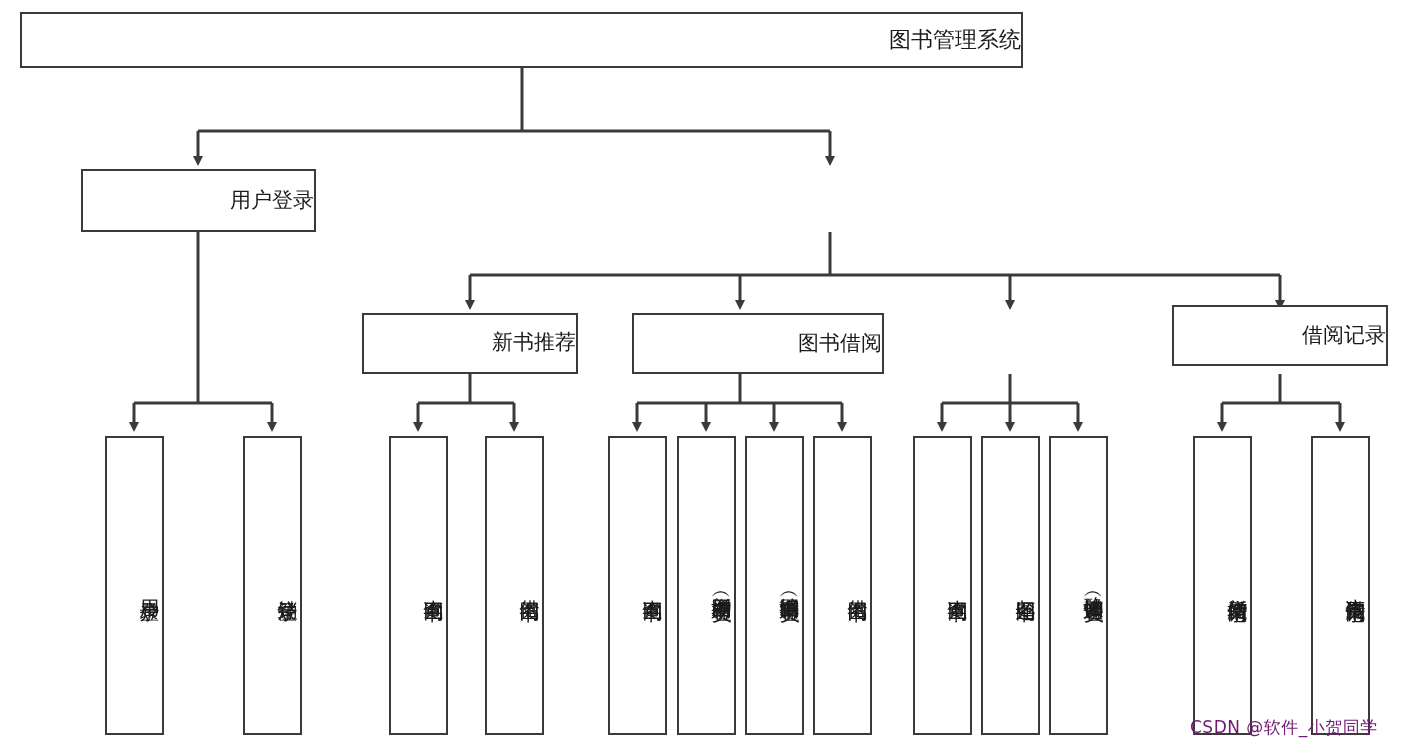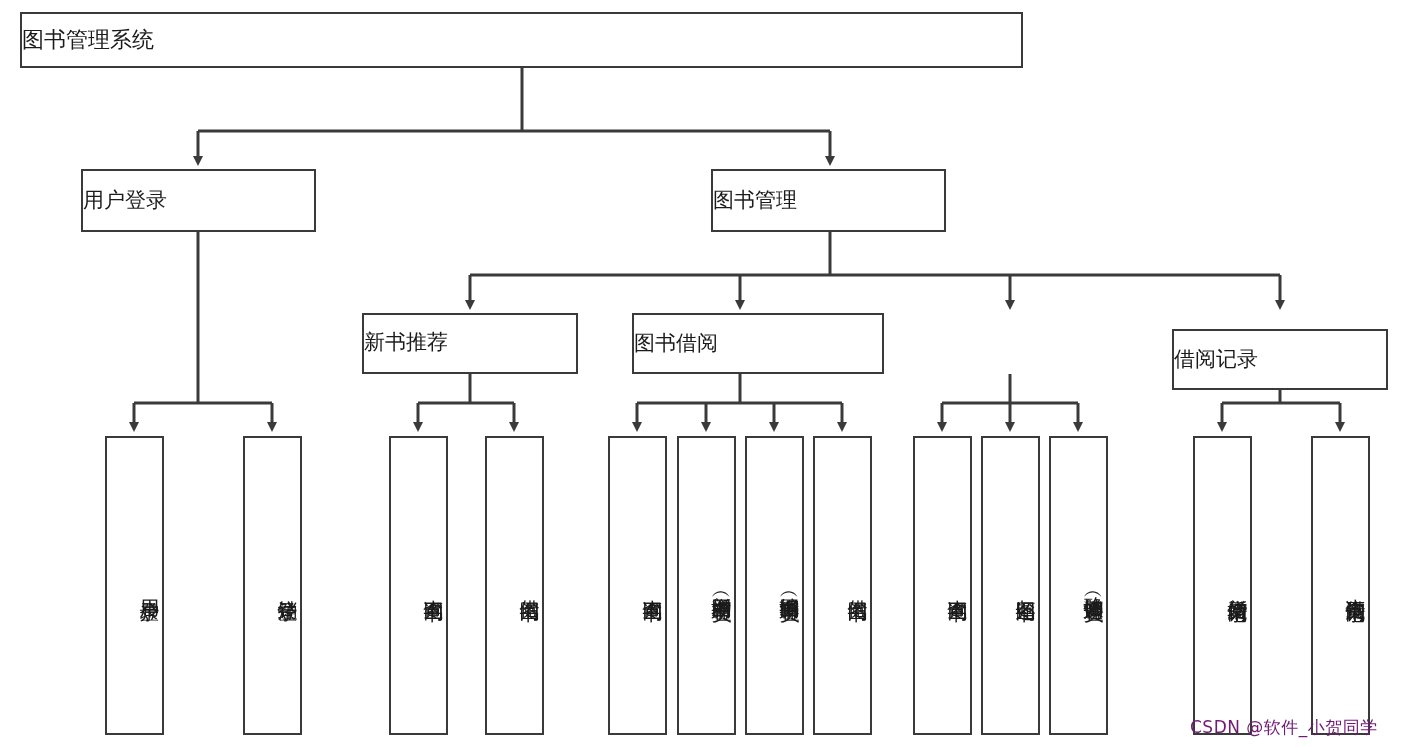--- a/index.html
+++ b/index.html
@@ -26,21 +26,21 @@
     height: 747px;
     pointer-events: none;
   }
   .node {
     position: absolute;
     box-sizing: border-box;
     background: #ffffff;
     border: 2px solid #3a3a3a;
     display: flex;
     align-items: center;
-    justify-content: flex-start;
+    justify-content: flex-end;
     color: #1b1b1b;
     text-align: center;
     line-height: 1.22;
   }
   .node.h {
     font-size: 21px;
   }
   .node.root {
     font-size: 22px;
   }
@@ -123,31 +123,28 @@
     </g>
   </svg>
 
   <div class="node root" style="left:20px; top:12px; width:1003px; height:56px;">
     <span class="lbl">图书管理系统</span>
   </div>
 
   <div class="node h" style="left:81px; top:169px; width:235px; height:63px;">
     <span class="lbl">用户登录</span>
   </div>
-  <div class="node h" style="left:711px; top:169px; width:235px; height:63px;">
-    <span class="lbl">图书管理</span>
-  </div>
 
   <div class="node h" style="left:362px; top:313px; width:216px; height:61px;font-family:Liberation Mono, monospace;">
     <span class="lbl">新书推荐</span>
   </div>
   <div class="node h" style="left:632px; top:313px; width:252px; height:61px;">
     <span class="lbl">图书借阅</span>
   </div>
-  <div class="node h" style="left:1172px; top:329px; width:216px; height:61px;">
+  <div class="node h" style="left:1172px; top:305px; width:216px; height:61px;">
     <span class="lbl">借阅记录</span>
   </div>
 
   <div class="node v" style="left:105px; top:436px; width:59px; height:299px;">
     <span class="lbl">用户登录</span>
   </div>
   <div class="node v" style="left:243px; top:436px; width:59px; height:299px;">
     <span class="lbl">注销登录</span>
   </div>
 

